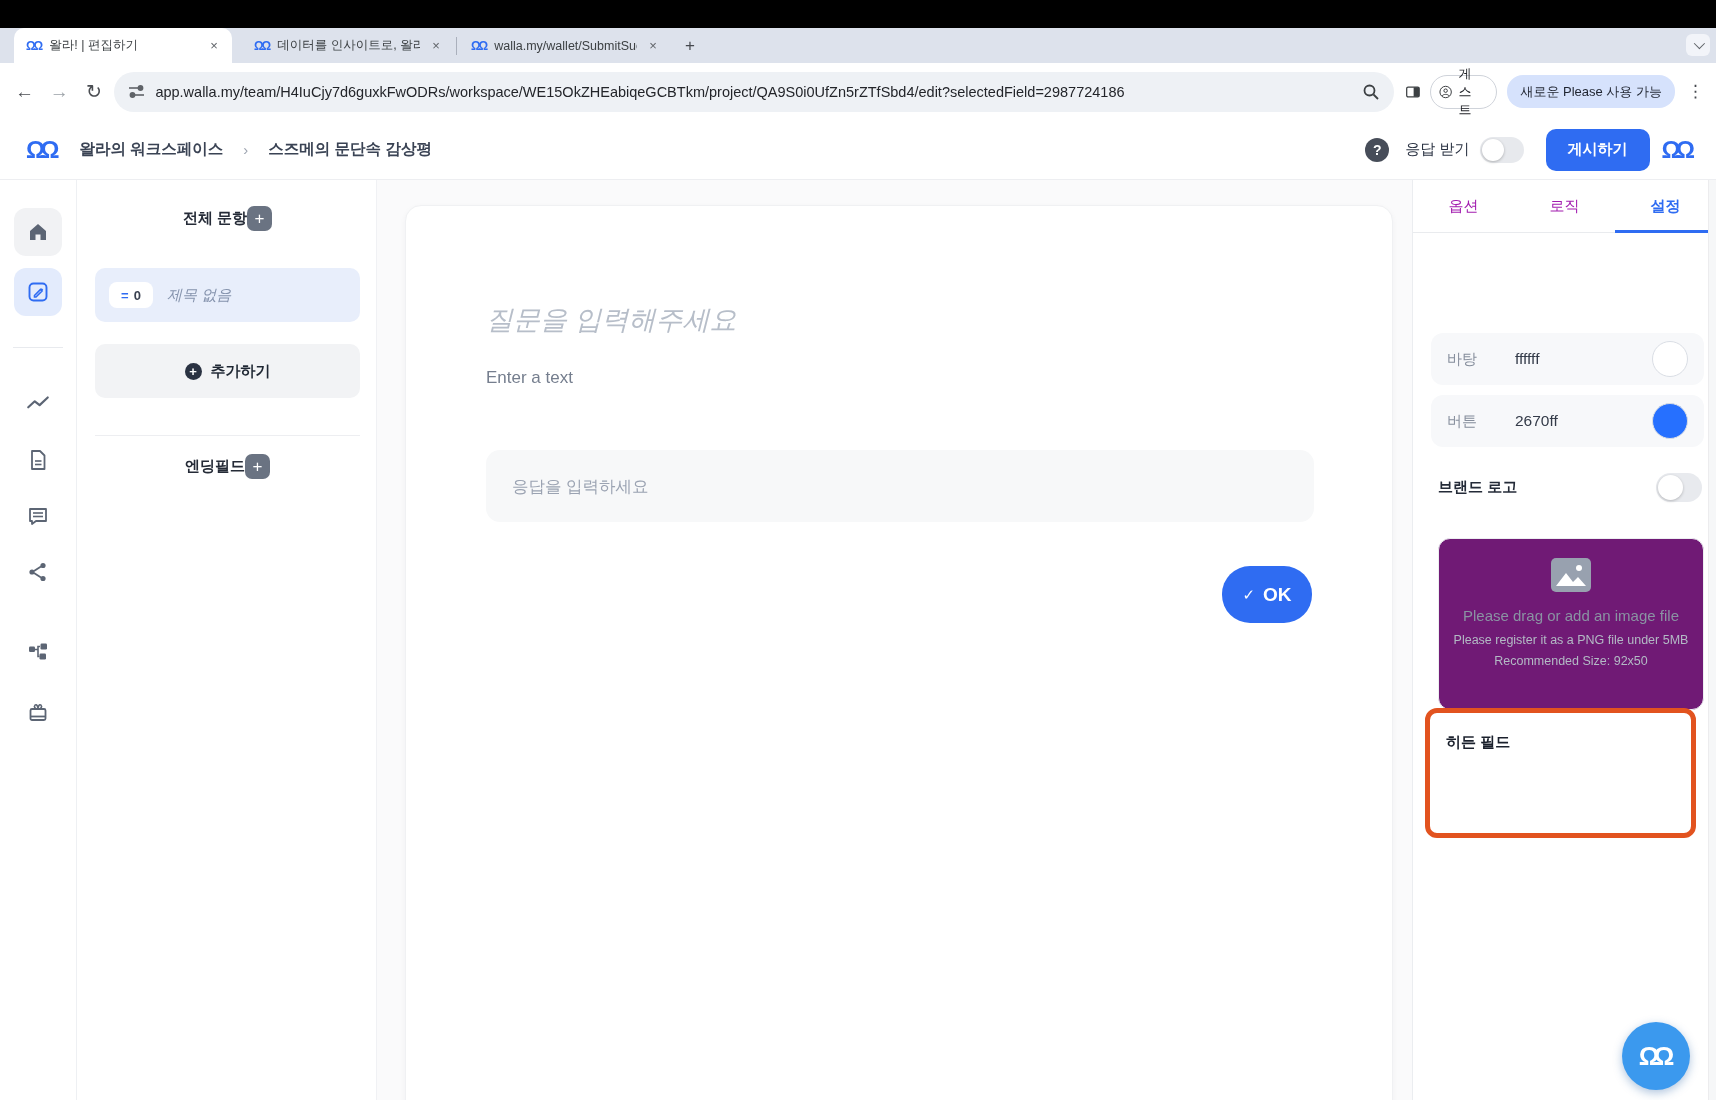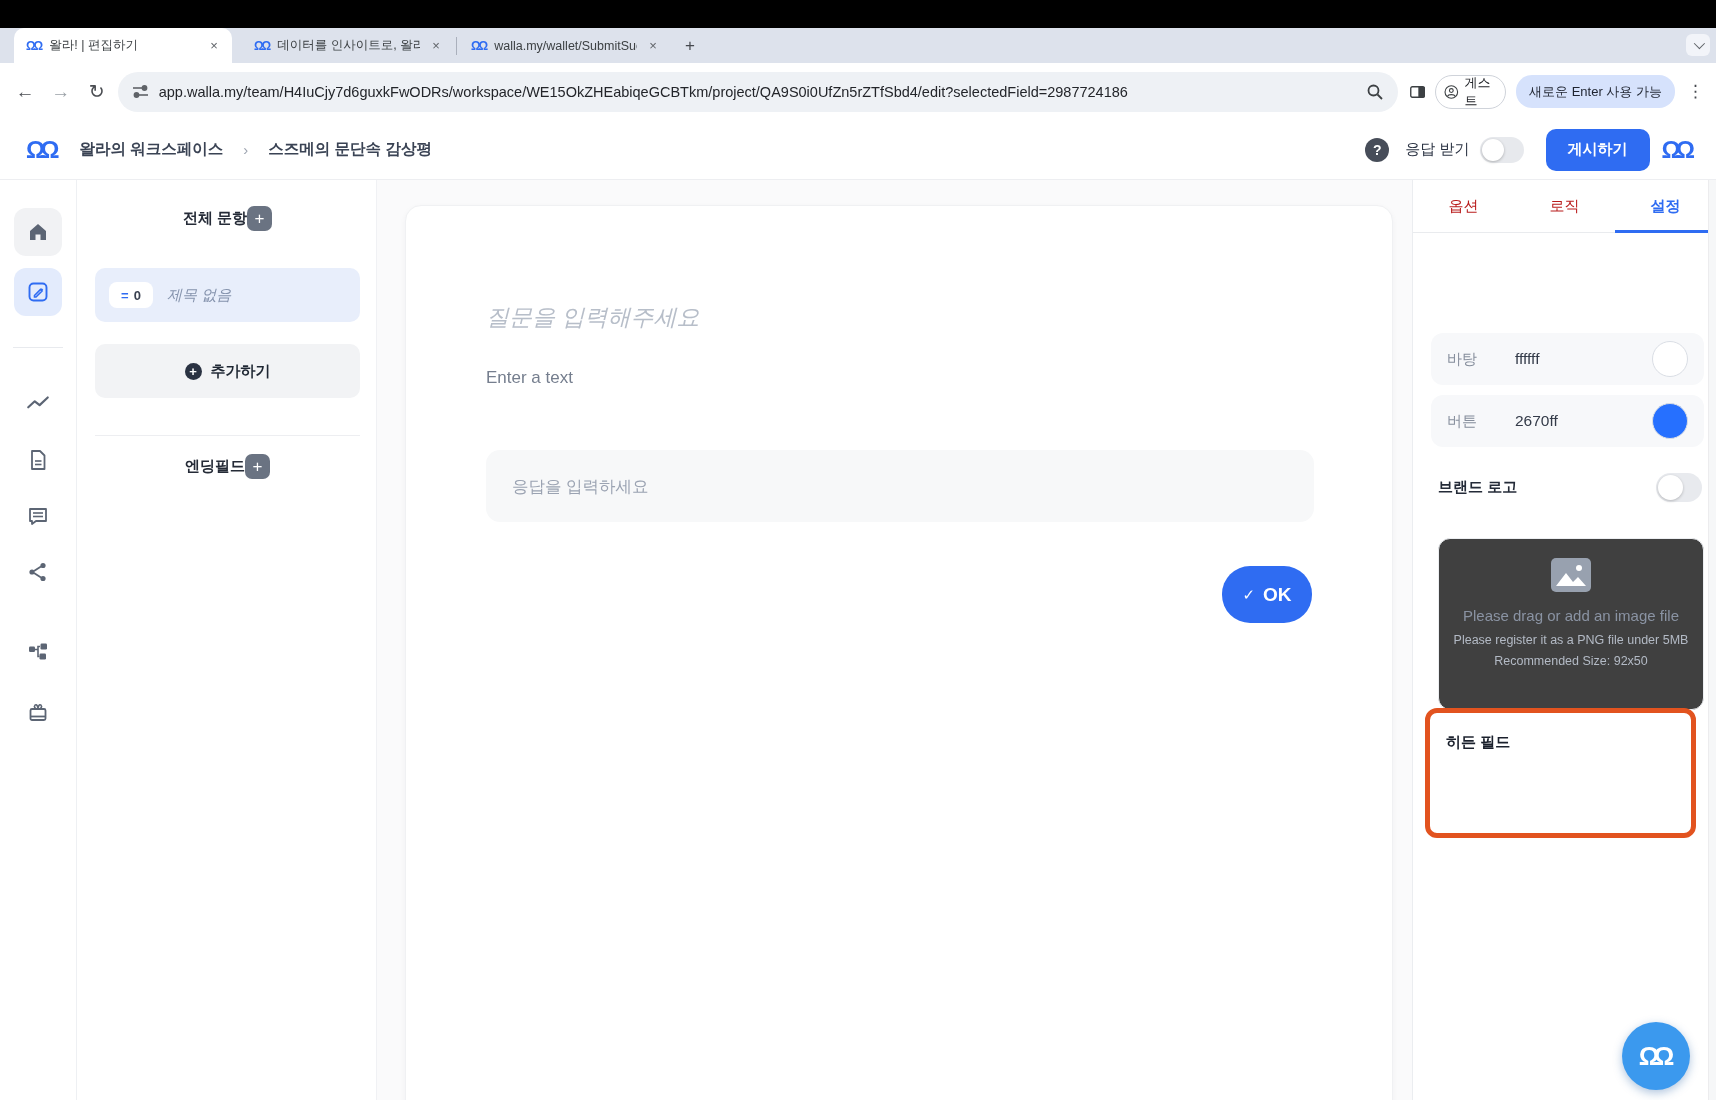--- a/index.html
+++ b/index.html
@@ -60,45 +60,45 @@
   .lp-badge { background:#fff; border-radius:8px; height:26px; min-width:44px; padding:0 9px; display:flex; align-items:center; justify-content:center; gap:5px; }
   .lp-badge .eq { color:#2f6cf2; font-weight:bold; font-size:13px; }
   .lp-badge .cnt { color:#3a4150; font-weight:700; font-size:13px; }
   .lp-item .untitled { font-style:italic; color:#8593ad; font-size:15px; }
   .lp-add { position:absolute; left:18px; top:164px; width:265px; height:54px; background:#f2f3f5; border-radius:10px; display:flex; align-items:center; justify-content:center; gap:9px; font-size:15px; font-weight:600; color:#1f2733; }
   .circle-plus { width:17px; height:17px; border-radius:50%; background:#2a3242; color:#fff; font-size:13px; display:flex; align-items:center; justify-content:center; line-height:1; }
   .lp-div { position:absolute; left:18px; top:255px; width:265px; height:1px; background:#edeef1; }
 
   .canvas { position:relative; flex:1; background:#fafafb; height:100%; }
   .card { position:absolute; left:28px; right:19px; top:25px; height:1000px; background:#fff; border:1px solid #f0f1f3; border-radius:16px; box-shadow:0 2px 6px rgba(40,50,70,.04); }
-  .q-title { position:absolute; left:80px; top:96px; font-size:23px; font-style:italic; font-weight:500; color:#b7bec9; }
+  .q-title { position:absolute; left:80px; top:96px; font-size:27px; font-style:italic; font-weight:500; color:#b7bec9; }
   .q-desc { position:absolute; left:80px; top:162px; font-size:17px; color:#757e8e; }
   .answer-input { position:absolute; left:80px; right:78px; top:244px; height:72px; background:#f7f8f9; border:none; border-radius:14px; padding:0 26px; font-size:16.5px; color:#30363f; font-family:"Liberation Sans",sans-serif; outline:none; }
   .answer-input::placeholder { color:#9ba3b2; }
   .ok-btn { position:absolute; right:80px; top:360px; width:90px; height:57px; background:#2f6cf2; border:none; border-radius:28px; color:#fff; font-size:19px; font-weight:700; display:flex; align-items:center; justify-content:center; gap:8px; }
   .ok-btn .chk { font-size:15px; font-weight:400; }
 
   .rightpanel { position:relative; width:304px; flex:0 0 304px; background:#fff; border-left:1px solid #ebedf0; height:100%; }
   .rp-tabs { position:absolute; left:0; top:0; width:100%; height:53px; display:flex; border-bottom:1px solid #e9ebee; }
-  .rp-tab { flex:1; display:flex; align-items:center; justify-content:center; font-size:15px; color:#b91c1c; position:relative; }
+  .rp-tab { flex:1; display:flex; align-items:center; justify-content:center; font-size:15px; color:#a21caf; position:relative; }
   .rp-tab.active { color:#2f6cf2; font-weight:700; }
   .rp-tab.active::after { content:""; position:absolute; left:0; right:0; bottom:-1px; height:3px; background:#2f6cf2; }
   .rp-label { font-size:15px; font-weight:600; color:#242b38; }
   .color-row { position:absolute; left:25px; right:16px; top:72px; height:42px; display:flex; align-items:center; justify-content:space-between; }
   .moon-ctl { width:56px; height:38px; background:#fff; border:1.5px solid #e3e6ec; border-radius:19px; display:flex; align-items:center; justify-content:flex-end; padding-right:6px; }
   .moon { position:relative; width:25px; height:25px; border-radius:50%; background:#2f6cf2; overflow:hidden; }
   .moon::after { content:""; position:absolute; left:-10px; top:-10px; width:24px; height:24px; border-radius:50%; background:#fff; }
   .color-card { position:absolute; left:18px; right:12px; height:52px; background:#f7f8fa; border-radius:12px; display:flex; align-items:center; padding:0 16px; gap:26px; }
   .color-card .clabel { font-size:15px; color:#868e9c; width:42px; }
   .color-card .cvalue { font-size:15.5px; color:#343b49; flex:1; }
   .swatch { width:36px; height:36px; border-radius:50%; border:1px solid #dadee5; }
   .brand-row { position:absolute; left:25px; right:14px; top:290px; height:34px; display:flex; align-items:center; justify-content:space-between; }
   .toggle2 { position:relative; width:46px; height:29px; border-radius:15px; background:#e8eaee; }
   .toggle2 .knob { position:absolute; left:2px; top:2px; width:25px; height:25px; border-radius:50%; background:#fff; box-shadow:0 1px 3px rgba(0,0,0,.22); }
-  .drop-card { position:absolute; left:25px; right:12px; top:358px; height:172px; background:#404040; border:1px solid #eceef1; border-radius:12px; text-align:center; padding-top:18px; }
+  .drop-card { position:absolute; left:25px; right:12px; top:358px; height:172px; background:#701a75; border:1px solid #eceef1; border-radius:12px; text-align:center; padding-top:18px; }
   .drop-l1 { font-size:15px; color:#8a93a3; margin-top:14px; }
   .drop-l2 { font-size:12.5px; color:#b3bac5; margin-top:9px; }
   .drop-l3 { font-size:12.5px; color:#b3bac5; margin-top:7px; }
   .orange-box { position:absolute; left:12px; right:20px; top:528px; height:130px; border:5px solid #e2531f; border-radius:12px; padding:20px 16px 0 16px; }
   .hf-label { font-size:15px; font-weight:600; color:#1a202c; }
   .hf-btn { margin-top:20px; width:100%; height:34px; background:#fff; border:1.5px solid #a6c0f8; border-radius:17px; color:#2f6cf2; font-size:14.5px; font-weight:700; display:flex; align-items:center; justify-content:center; }
 
   .chat-fab { position:absolute; left:1622px; top:1022px; width:68px; height:68px; border-radius:50%; background:#3b99ee; box-shadow:0 3px 10px rgba(30,90,160,.35); display:flex; align-items:center; justify-content:center; }
   .chat-fab .glyph { color:#fff; font-size:26px; font-weight:bold; letter-spacing:-6px; padding-right:5px; }
   .scroll-strip { position:absolute; right:0; top:180px; width:8px; height:920px; background:#f6f7f8; border-left:1px solid #ececee; }
@@ -160,21 +160,21 @@
         <rect x="11" y="2" width="8" height="14" rx="1" fill="#3c4043"></rect>
       </svg>
       <div class="guest-chip">
         <svg width="20" height="20" viewBox="0 0 20 20">
           <circle cx="10" cy="10" r="8.6" fill="none" stroke="#3c4043" stroke-width="1.5"></circle>
           <circle cx="10" cy="8" r="2.6" fill="none" stroke="#3c4043" stroke-width="1.5"></circle>
           <path d="M4.8 16 C6 12.8 14 12.8 15.2 16" fill="none" stroke="#3c4043" stroke-width="1.5"></path>
         </svg>
         <span>게스트</span>
       </div>
-      <div class="chrome-pill">새로운 Enter 사용 가능</div>
+      <div class="chrome-pill">새로운 Please 사용 가능</div>
       <div class="more-vert">⋮</div>
     </div>
   </div>
 
   <div class="appheader">
     <span class="logo">ΩΩ</span>
     <div class="crumbs">
       <span>왈라의 워크스페이스</span>
       <span class="crumb-sep">›</span>
       <span>스즈메의 문단속 감상평</span>

